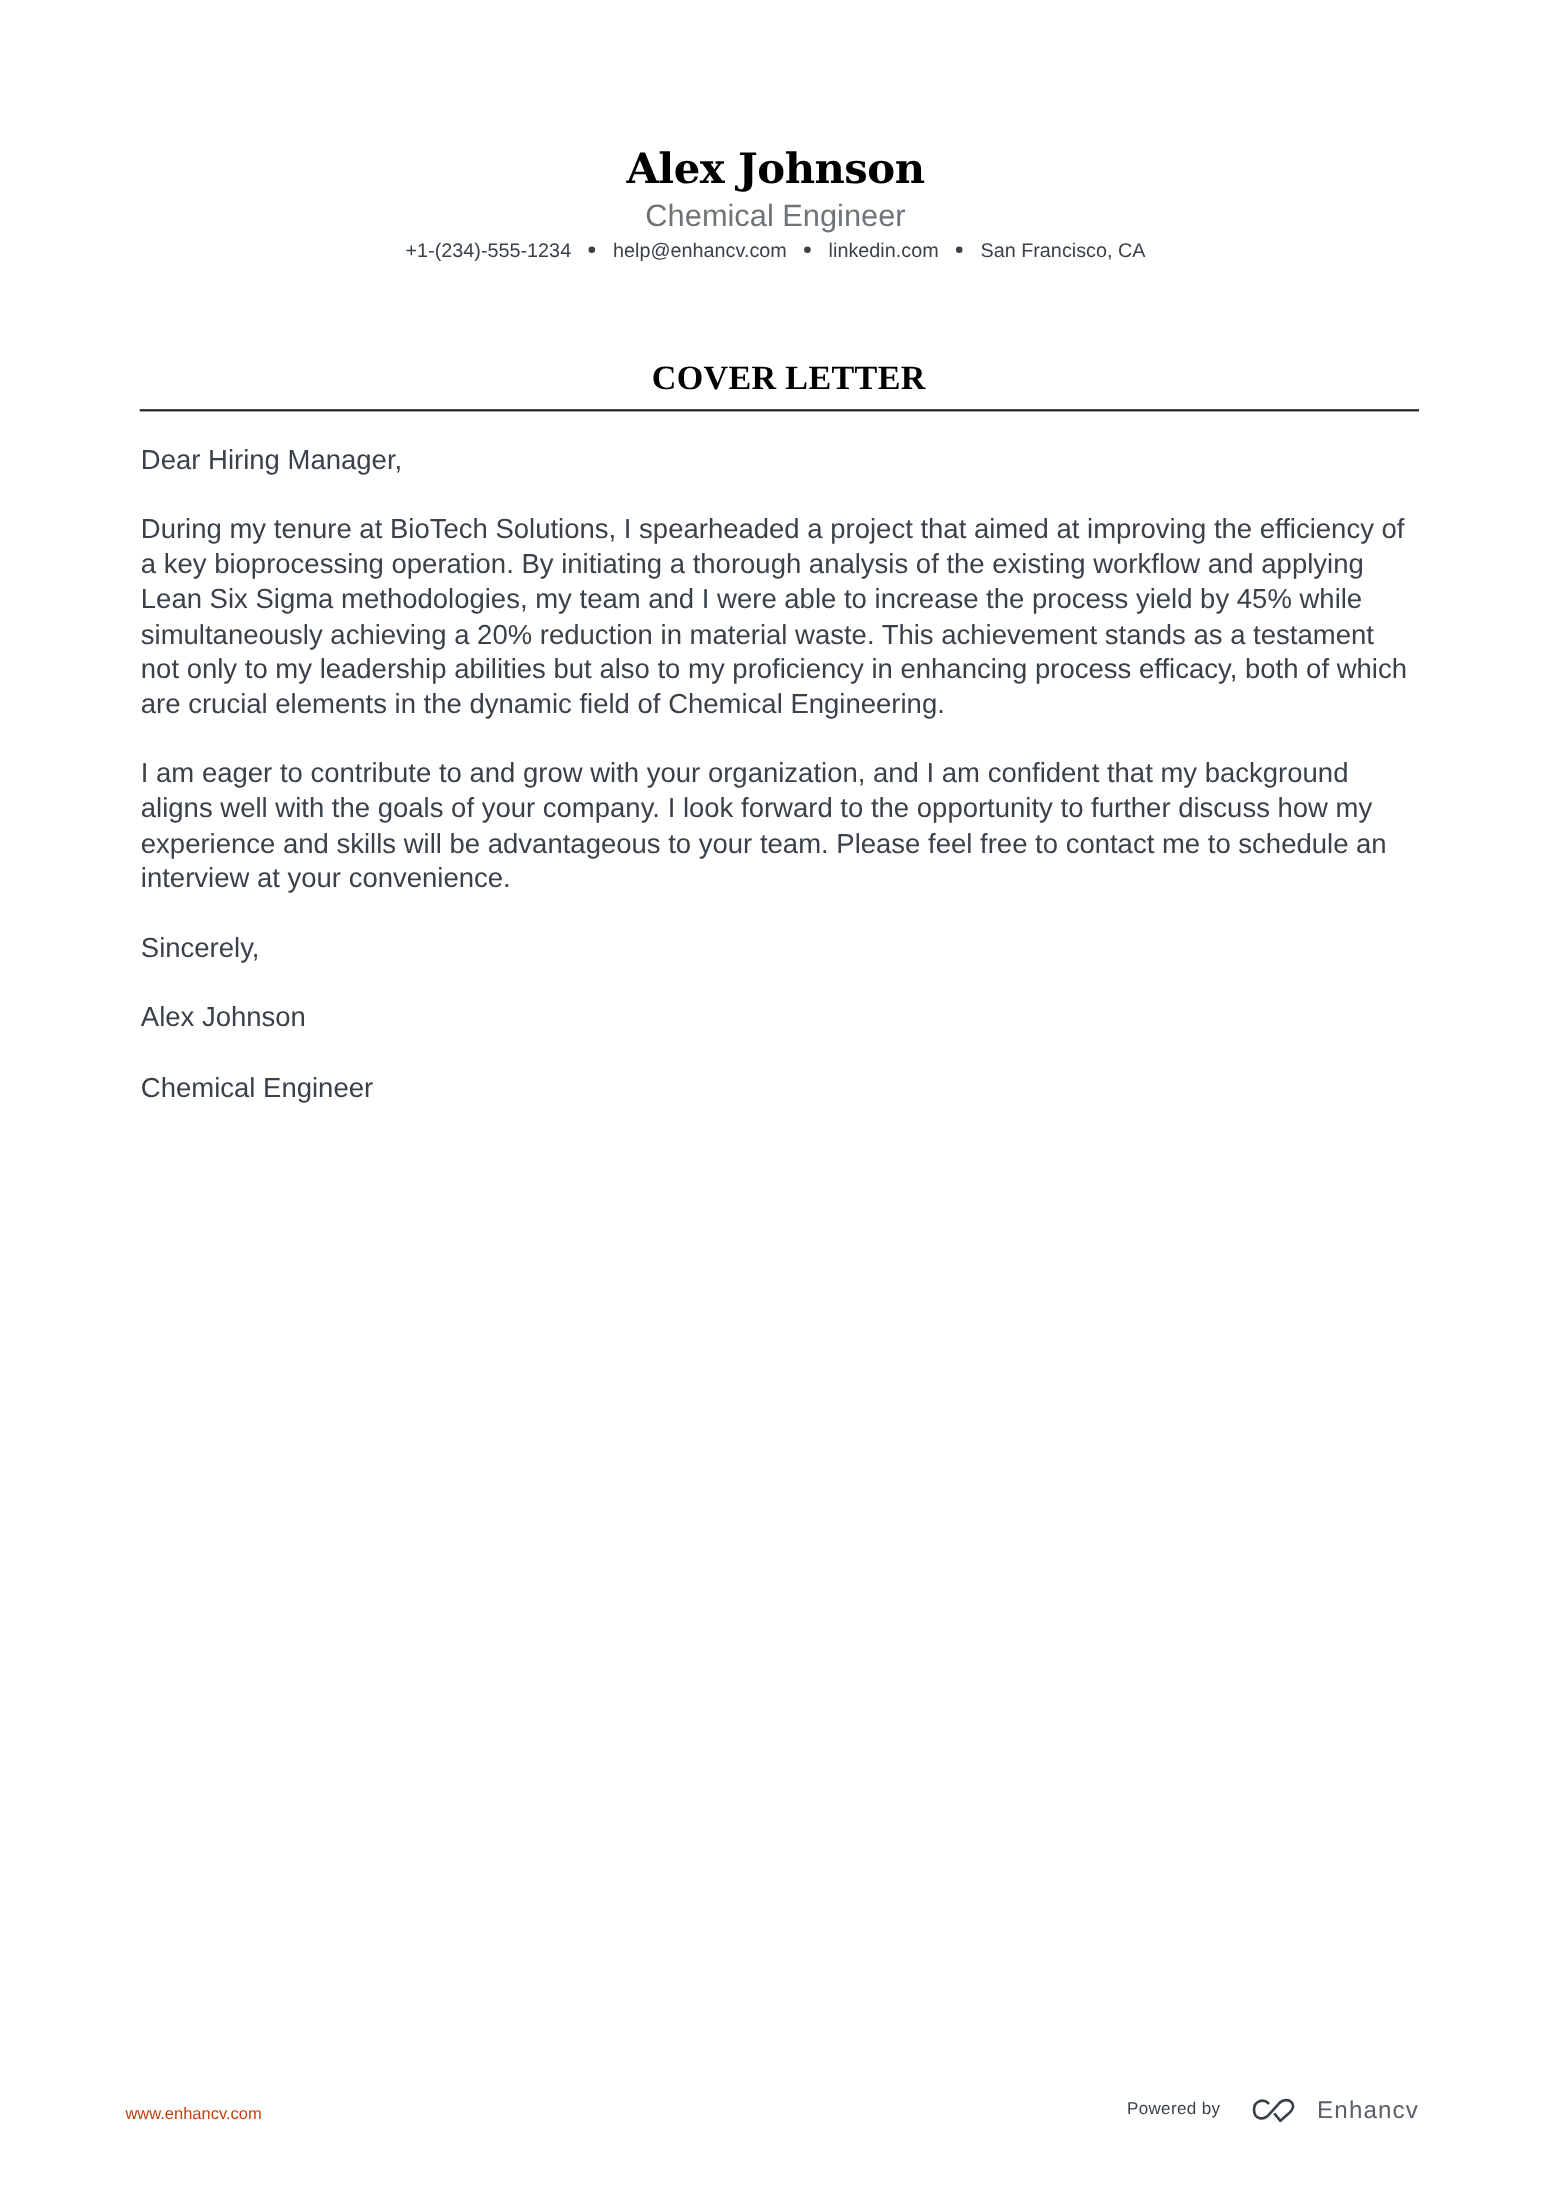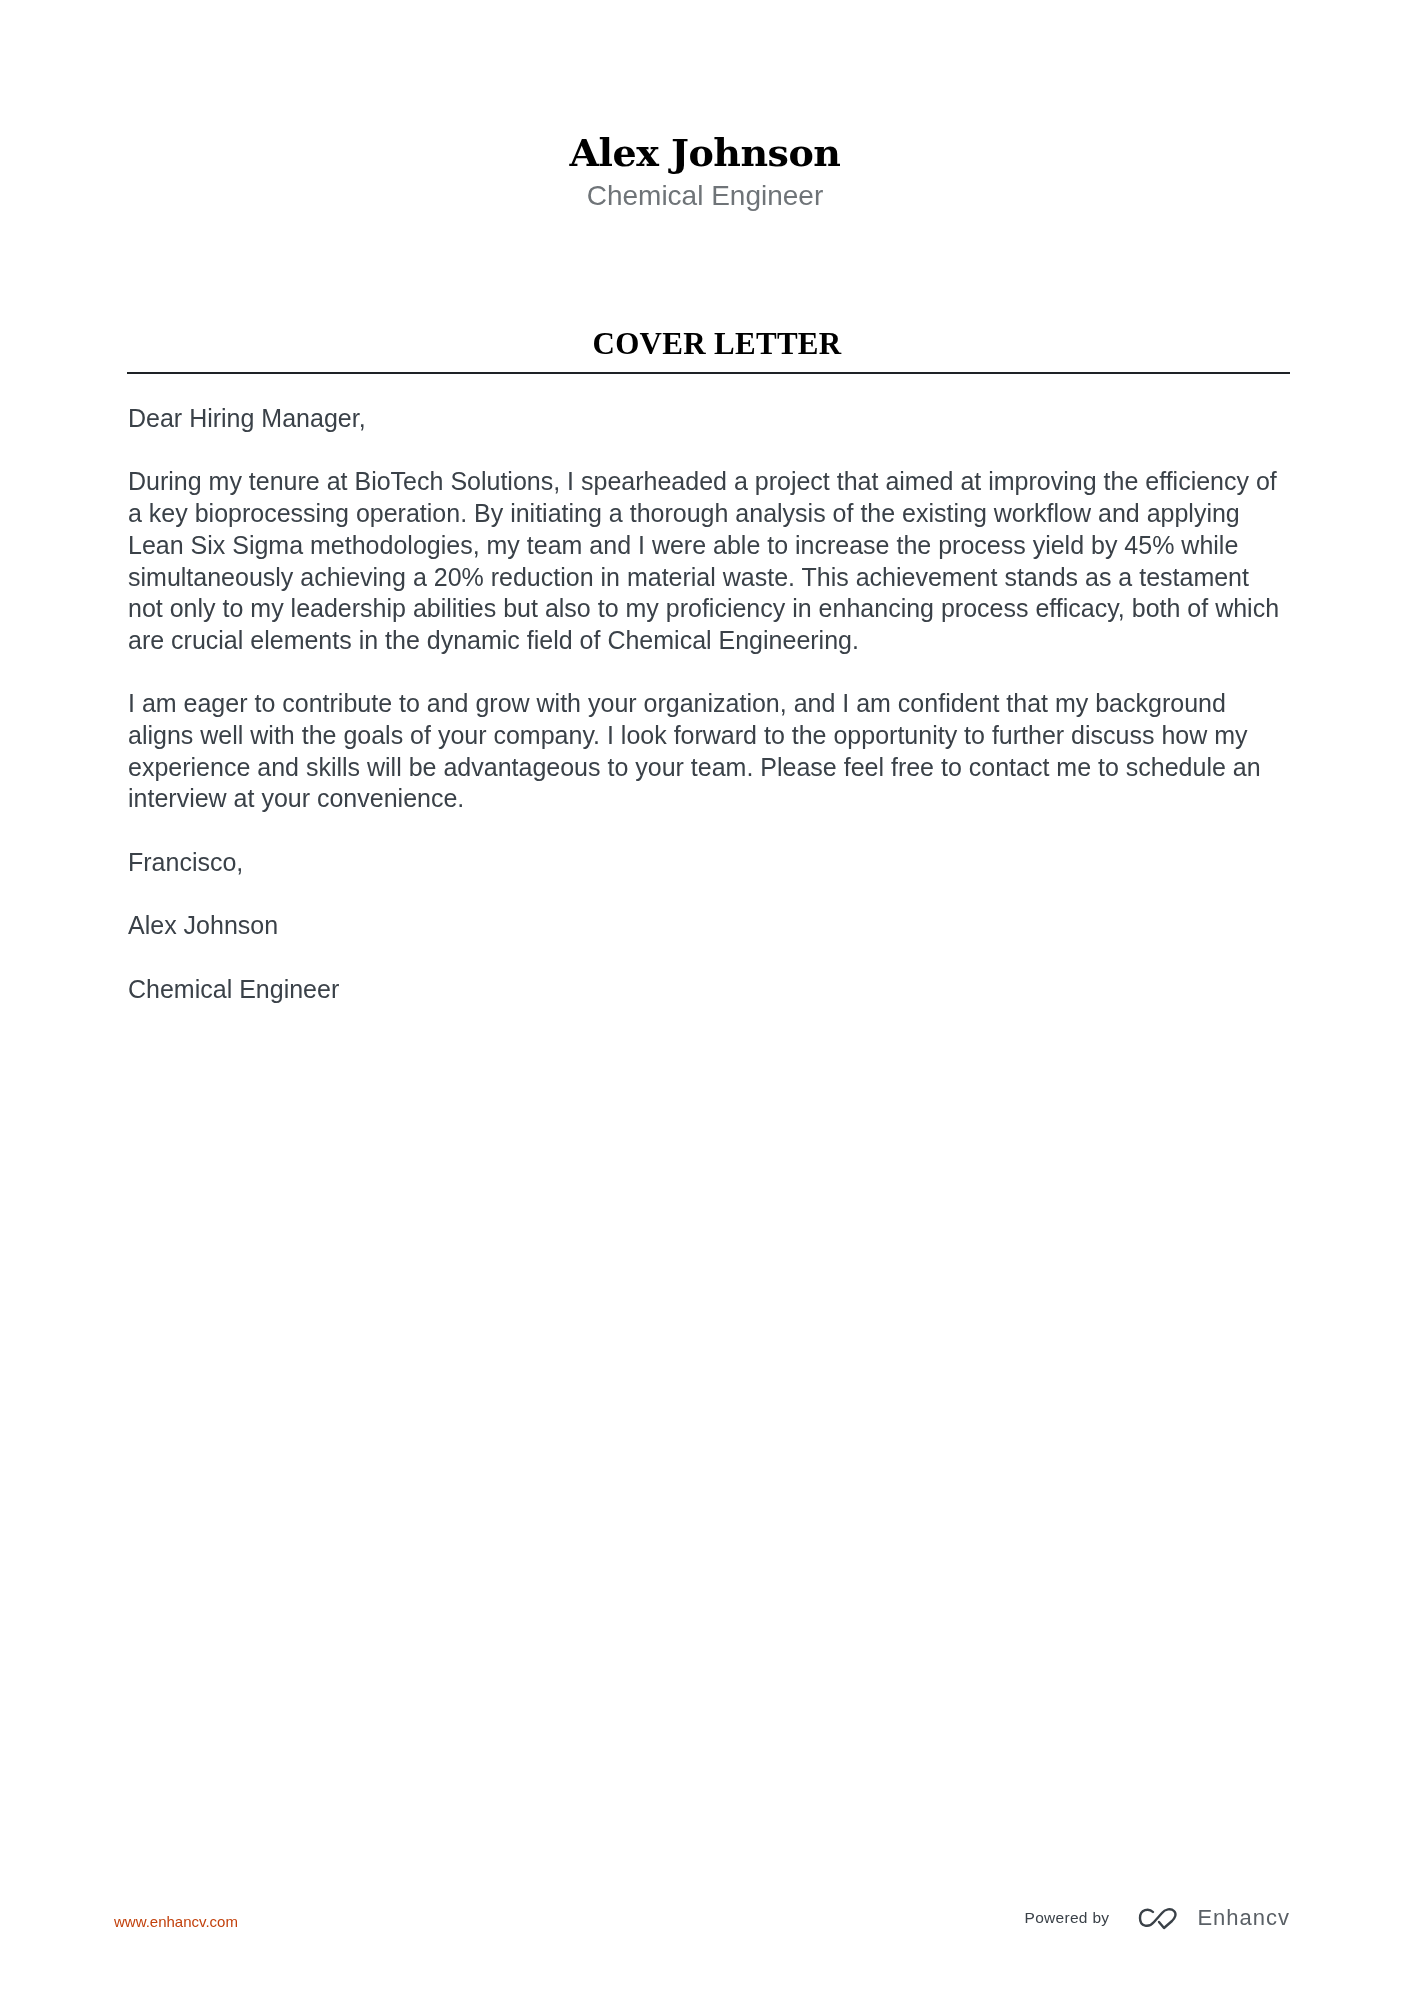--- a/index.html
+++ b/index.html
@@ -122,30 +122,39 @@
     }
   </style>
 </head>
 <body>
 
 <div class="page">
 
   <header class="header">
     <div class="name">Alex Johnson</div>
     <div class="title">Chemical Engineer</div>
+    <div class="contacts">
+      <span class="item">+1-(234)-555-1234</span>
+      <span class="sep"></span>
+      <span class="item">help@enhancv.com</span>
+      <span class="sep"></span>
+      <span class="item">linkedin.com</span>
+      <span class="sep"></span>
+      <span class="item">San Francisco, CA</span>
+    </div>
   </header>
 
   <h2 class="section-heading">COVER LETTER</h2>
   <div class="rule"></div>
 
   <main class="body">
     <p>Dear Hiring Manager,</p>
     <p>During my tenure at BioTech Solutions, I spearheaded a project that aimed at improving the efficiency of a key bioprocessing operation. By initiating a thorough analysis of the existing workflow and applying Lean Six Sigma methodologies, my team and I were able to increase the process yield by 45% while simultaneously achieving a 20% reduction in material waste. This achievement stands as a testament not only to my leadership abilities but also to my proficiency in enhancing process efficacy, both of which are crucial elements in the dynamic field of Chemical Engineering.</p>
     <p>I am eager to contribute to and grow with your organization, and I am confident that my background aligns well with the goals of your company. I look forward to the opportunity to further discuss how my experience and skills will be advantageous to your team. Please feel free to contact me to schedule an interview at your convenience.</p>
-    <p>Francisco,</p>
+    <p>Sincerely,</p>
     <p>Alex Johnson</p>
     <p>Chemical Engineer</p>
   </main>
 
   <div class="footer-left">www.enhancv.com</div>
 
   <div class="footer-right">
     <span class="powered">Powered by</span>
     <svg class="logo-icon" viewBox="0 0 46 24" fill="none" stroke="#3a4148" stroke-width="2.4" stroke-linecap="round" stroke-linejoin="round">
       <path d="M16 6 C12 2, 3 3, 3 12 C3 21, 12 22, 17 16 L25 7 C28 3, 34 2, 37 5 C40 8, 38 12, 35 15 L27 22 L22 16"></path>

